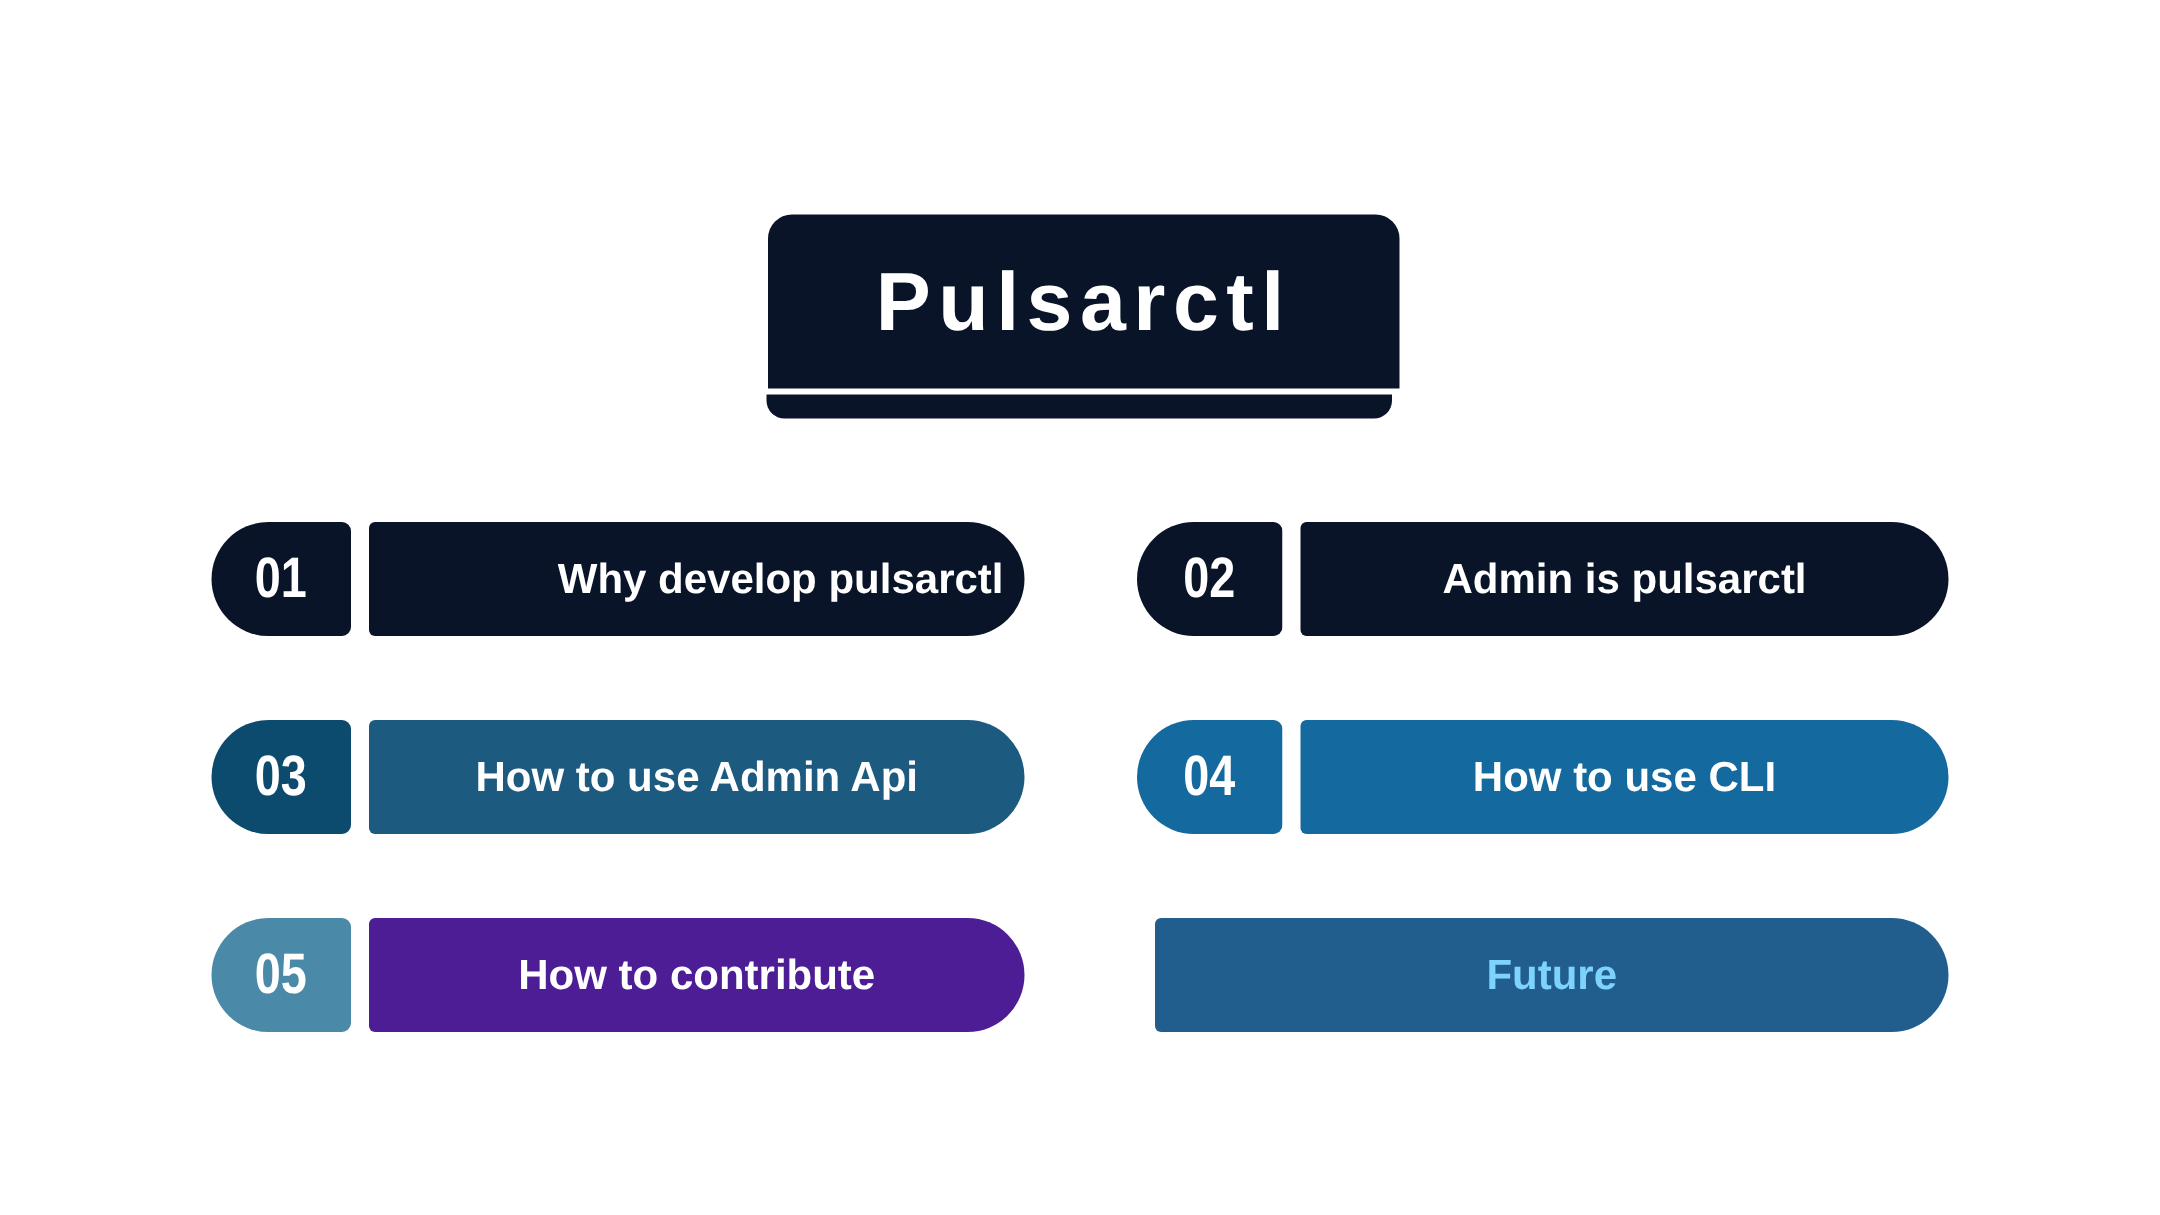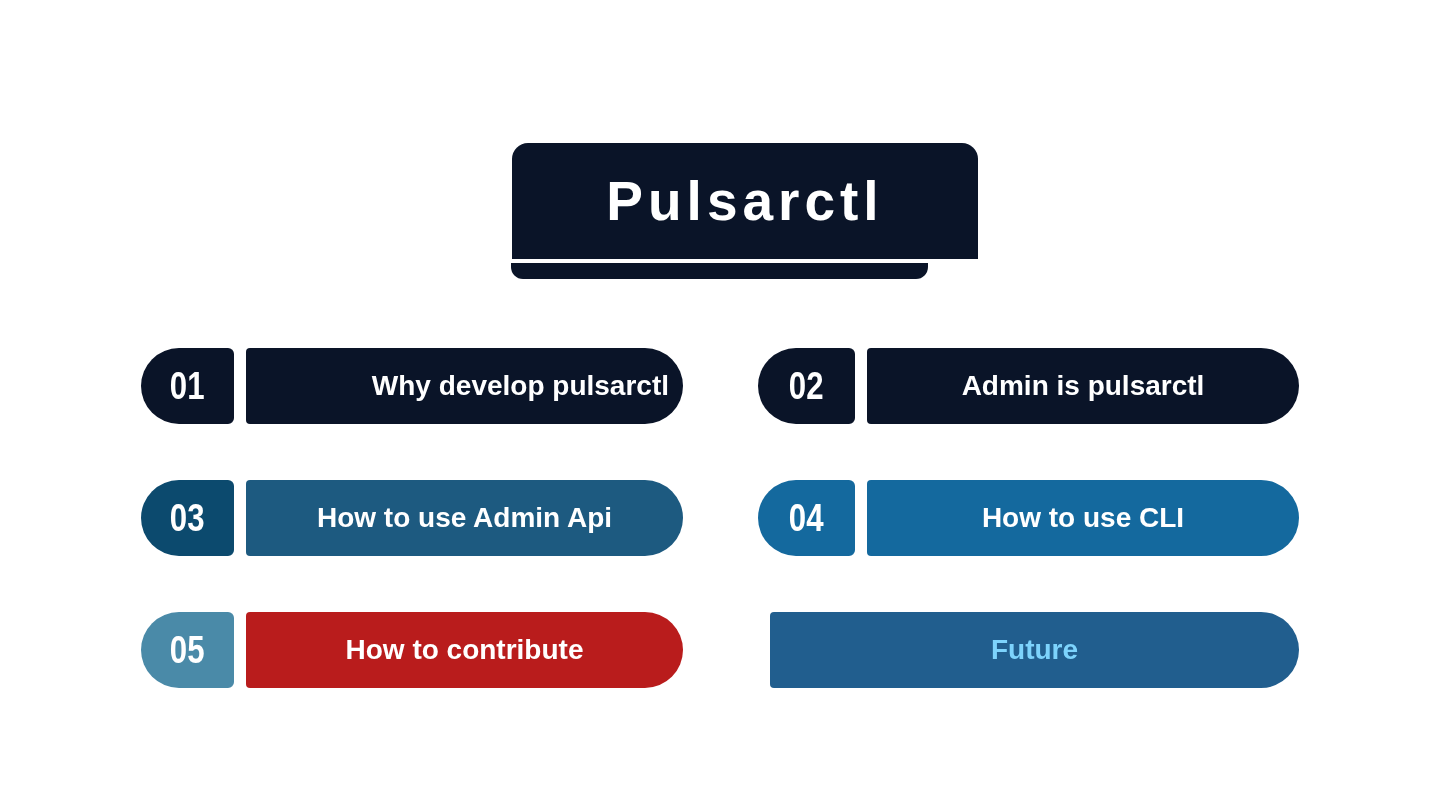--- a/index.html
+++ b/index.html
@@ -30,21 +30,21 @@
     position: absolute;
     left: 511px;
     top: 143px;
     width: 417px;
     height: 136px;
   }
   .title-box {
     position: absolute;
     left: 1px;
     top: 0;
-    width: 466px;
+    width: 421px;
     height: 116px;
     background: #0a1428;
     border-radius: 16px 16px 0 0;
     display: flex;
     align-items: center;
     justify-content: center;
     box-sizing: border-box;
   }
   .title-text {
     color: #ffffff;
@@ -179,21 +179,21 @@
         <div class="gap"></div>
         <div class="label" style="background: rgb(20, 105, 158);">
           <span class="label-text" style="color: rgb(255, 255, 255);">How to use CLI</span>
         </div>
       </div>
       <div class="item col-left row-3">
         <div class="badge" style="background: rgb(74, 138, 168);">
           <span class="badge-num" style="color: rgb(255, 255, 255);">05</span>
         </div>
         <div class="gap"></div>
-        <div class="label" style="background: #b91c1c;">
+        <div class="label" style="background: #4c1d95;">
           <span class="label-text" style="color: rgb(255, 255, 255);">How to contribute</span>
         </div>
       </div>
       <div class="item col-right row-3">
         <div class="gap"></div>
         <div class="label" style="background: rgb(33, 94, 142);">
           <span class="label-text" style="color: #7dd3fc;">Future</span>
         </div>
       </div>
     </div>

